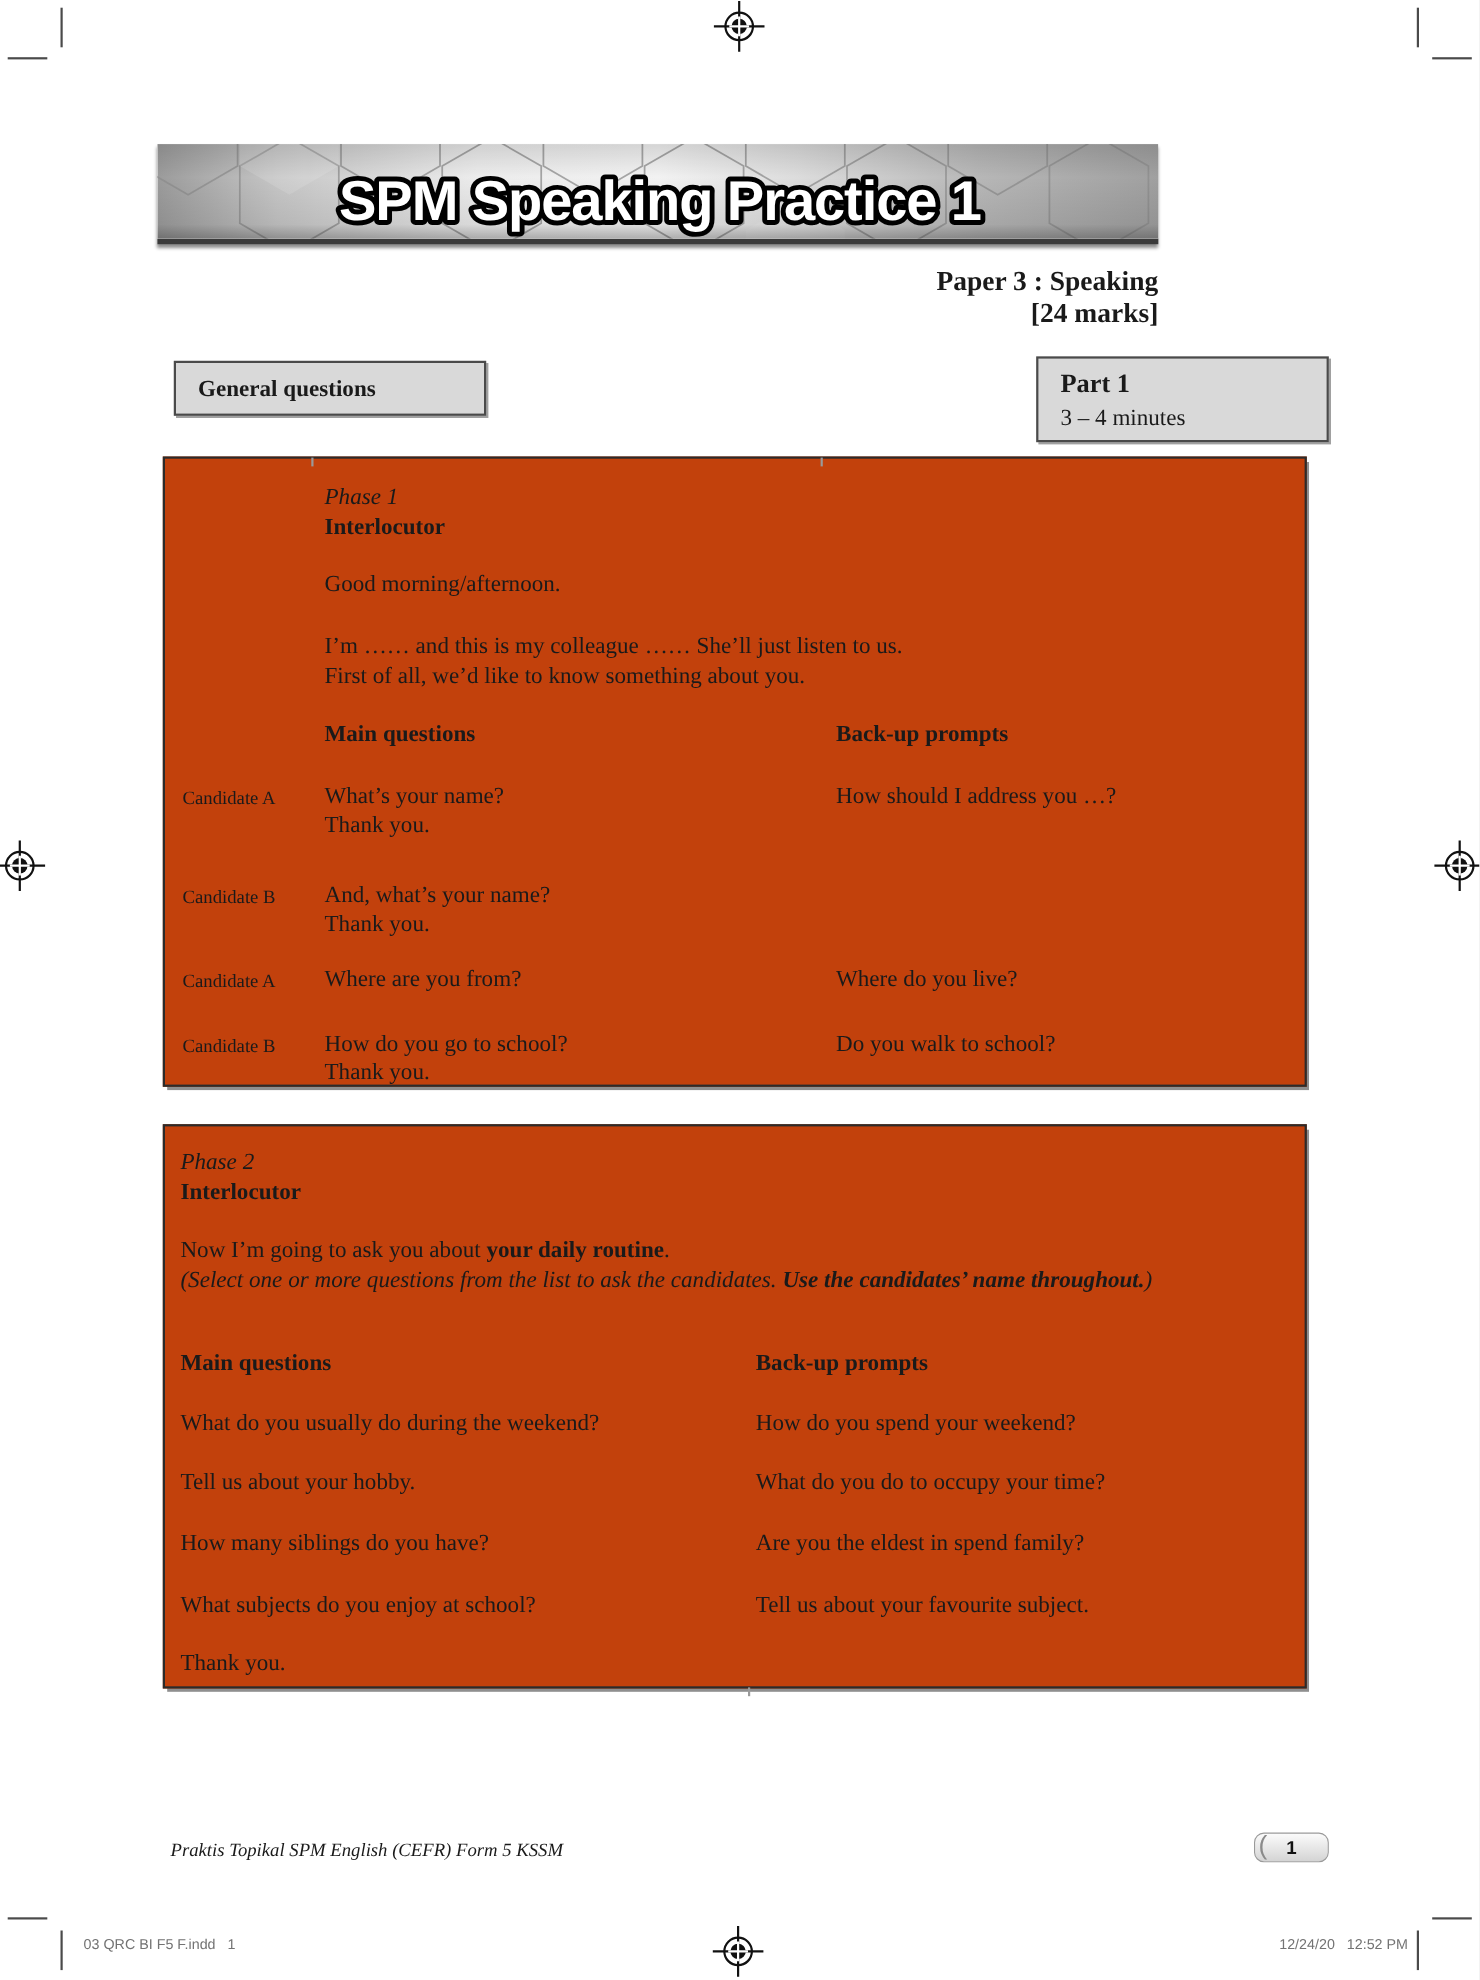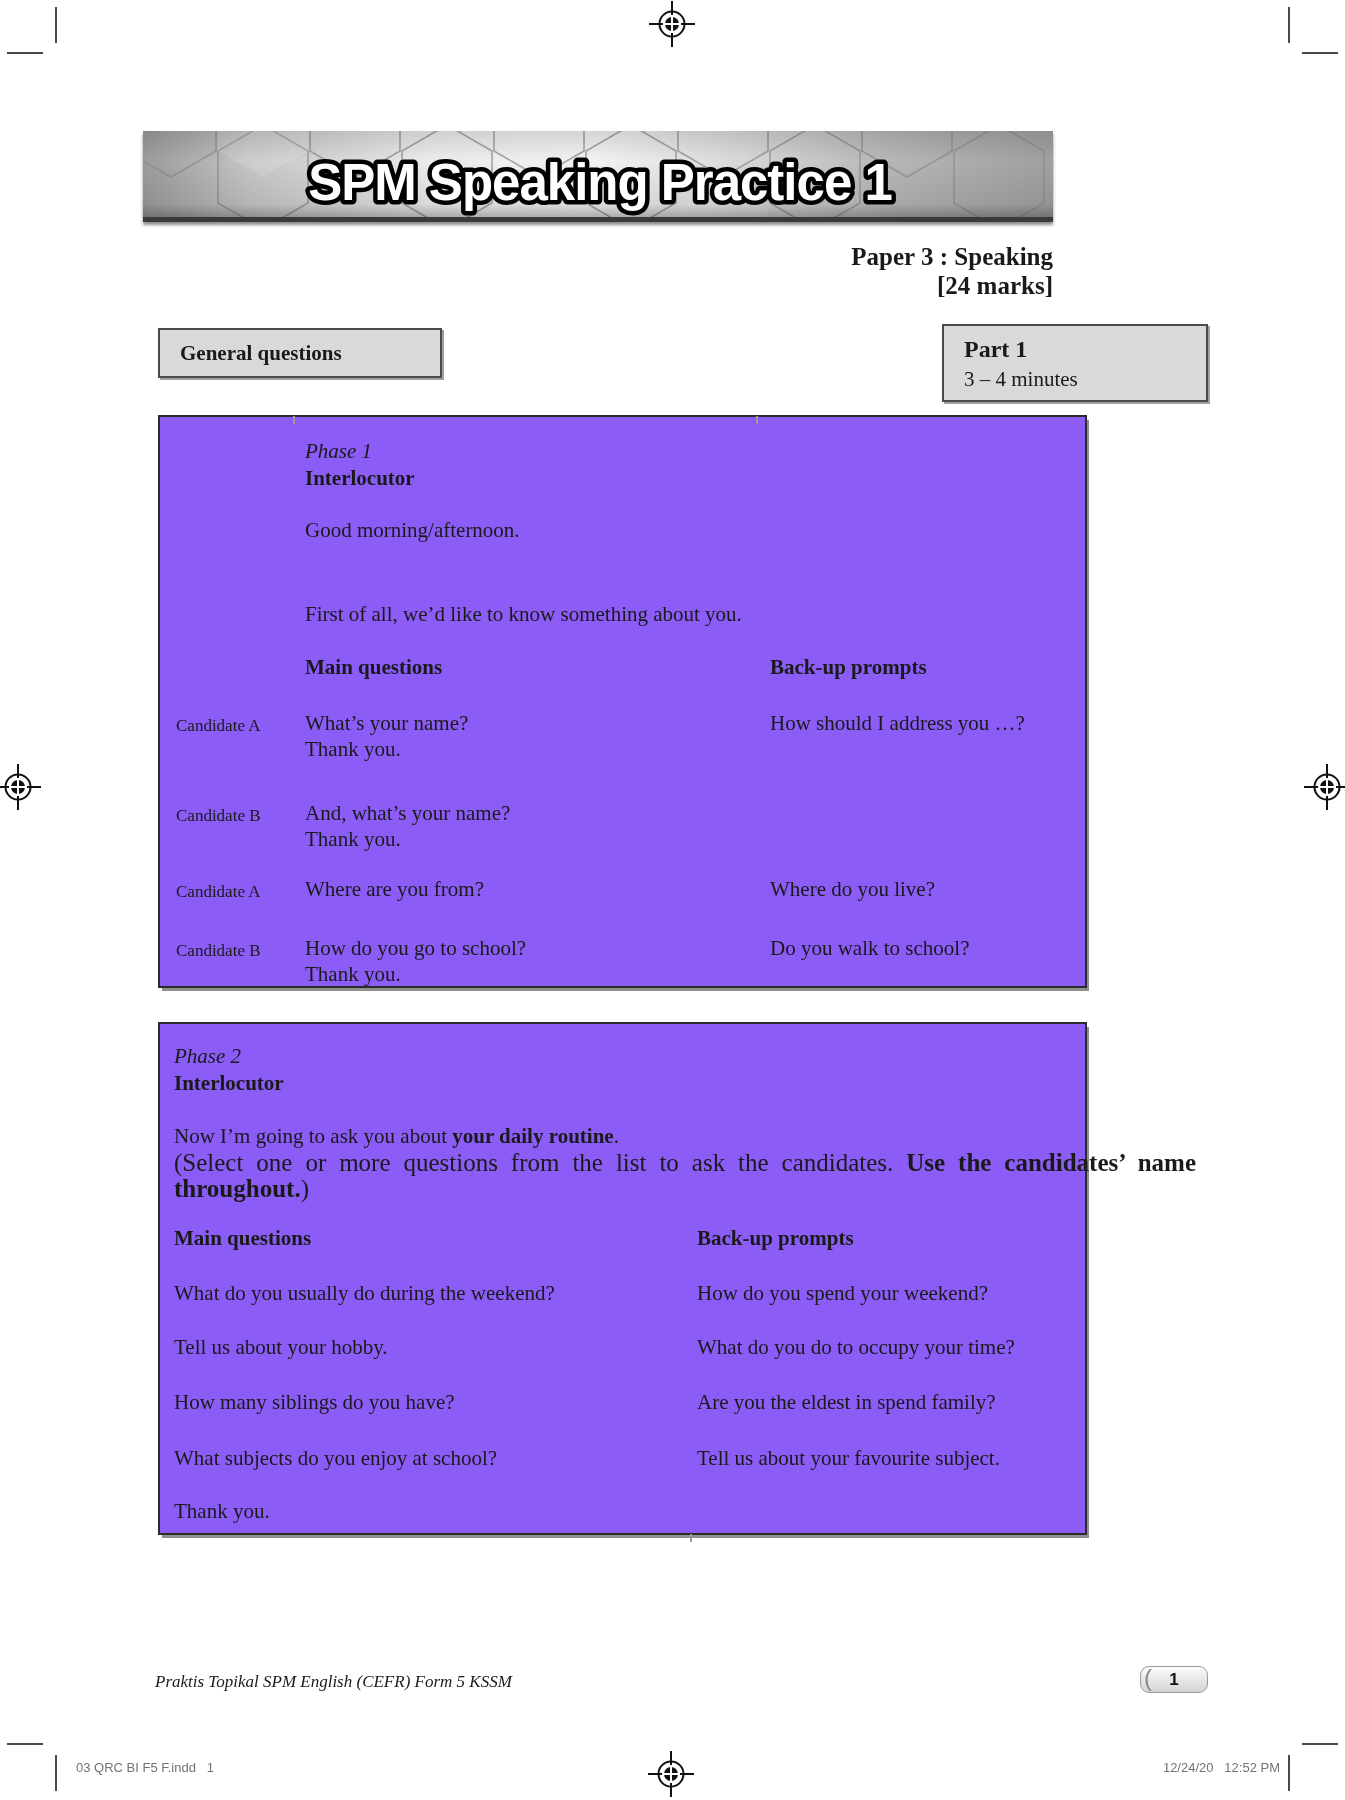--- a/index.html
+++ b/index.html
@@ -25,36 +25,36 @@
   .h-time{top:301px;font-size:23px;}
   
   .graybox{position:absolute;background:#d9d9d9;border:2px solid #4a4a4a;
     box-shadow:2px 2px 0 #a0a0a0;box-sizing:border-box;}
   .box-general{left:158px;top:328px;width:284px;height:50px;
     font-size:21px;font-weight:bold;line-height:46px;padding-left:20px;}
   .box-part{left:942px;top:324px;width:266px;height:78px;padding:8px 0 0 20px;}
   .box-part .l1{font-size:24px;font-weight:bold;line-height:30px;}
   .box-part .l2{font-size:21px;line-height:30px;}
   
-  .phasebox{position:absolute;left:158px;width:929px;background:#8b5cf6;
+  .phasebox{position:absolute;left:148px;width:1040px;background:#c2410c;
     border:2px solid #2b2b2b;box-shadow:3px 4px 0 -1px #8f8f8f;box-sizing:border-box;}
   .pb1{top:415px;height:573px;}
   .pb2{top:1022px;height:513px;}
   .tick{position:absolute;width:2px;height:8px;background:#9a9a9a;top:-1px;}
   .tick.b{top:auto;bottom:-9px;}
   .pline{position:absolute;font-size:21px;line-height:26px;white-space:nowrap;}
   .it{font-style:italic;}
   .bd{font-weight:bold;}
   .p1-col-main{left:145px;}
   .p1-col-backup{left:610px;}
   .p1-label{left:16px;font-size:17px;}
   .p2-col-main{left:14px;}
   .p2-col-backup{left:537px;}
-  .note{position:absolute;left:14px;width:1022px;font-size:25px;line-height:26px;
-    text-align:justify;}
+  .note{position:absolute;left:14px;width:1022px;font-size:21px;line-height:26px;
+    font-style:italic;text-align:justify;}
   
   .book-title{position:absolute;left:155px;top:1672px;font-size:17px;font-style:italic;}
   .page-badge{position:absolute;left:1140px;top:1666px;width:68px;height:27px;
     background:linear-gradient(#fbfbfb,#d4d4d4);border:1px solid #9a9a9a;border-radius:9px;
     box-sizing:border-box;font-family:"Liberation Sans","DejaVu Sans",sans-serif;}
   .page-badge .paren{position:absolute;left:3px;top:-3px;font-size:24px;color:#8a8a8a;}
   .page-badge .num{position:absolute;left:0;right:0;top:3px;text-align:center;
     font-size:17px;font-weight:bold;color:#111;}
   
   .slug{position:absolute;font-family:"Liberation Sans","DejaVu Sans",sans-serif;
@@ -159,20 +159,21 @@
     <div class="l2">3 – 4 minutes</div>
   </div>
 
   <div class="phasebox pb1">
     <div class="tick" style="left:133px;"></div>
     <div class="tick" style="left:596px;"></div>
 
     <div class="pline it p1-col-main" style="top:21px;">Phase 1</div>
     <div class="pline bd p1-col-main" style="top:48px;">Interlocutor</div>
     <div class="pline p1-col-main" style="top:100px;">Good morning/afternoon.</div>
+    <div class="pline p1-col-main" style="top:157px;">I’m …… and this is my colleague …… She’ll just listen to us.</div>
     <div class="pline p1-col-main" style="top:184px;">First of all, we’d like to know something about you.</div>
 
     <div class="pline bd p1-col-main" style="top:237px;">Main questions</div>
     <div class="pline bd p1-col-backup" style="top:237px;">Back-up prompts</div>
 
     <div class="pline p1-label" style="top:296px;">Candidate A</div>
     <div class="pline p1-col-main" style="top:293px;">What’s your name?</div>
     <div class="pline p1-col-main" style="top:319px;">Thank you.</div>
     <div class="pline p1-col-backup" style="top:293px;">How should I address you …?</div>
 

